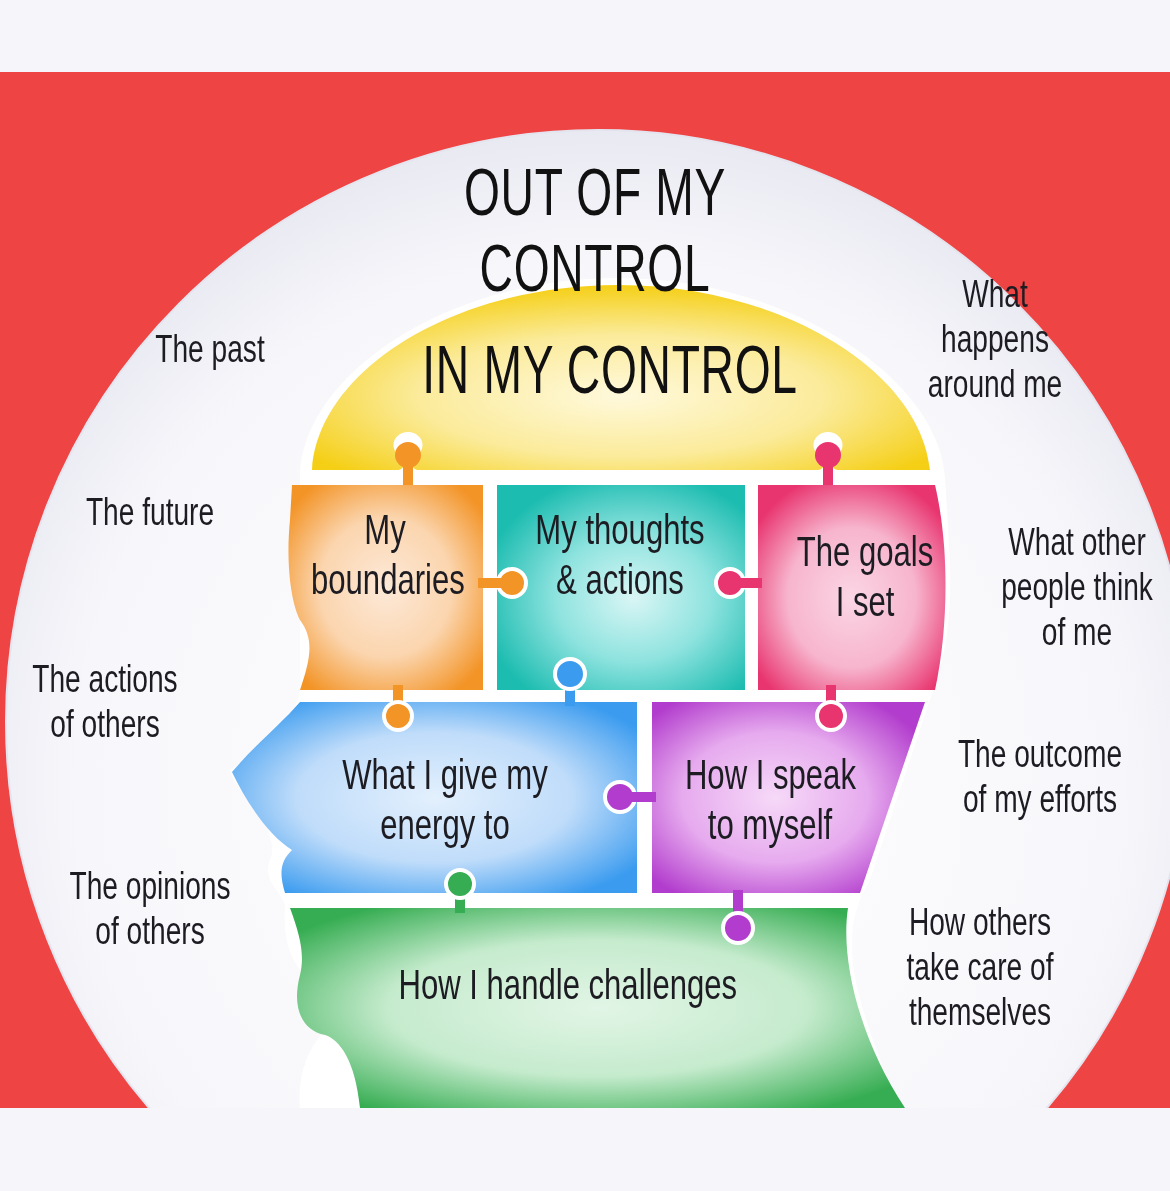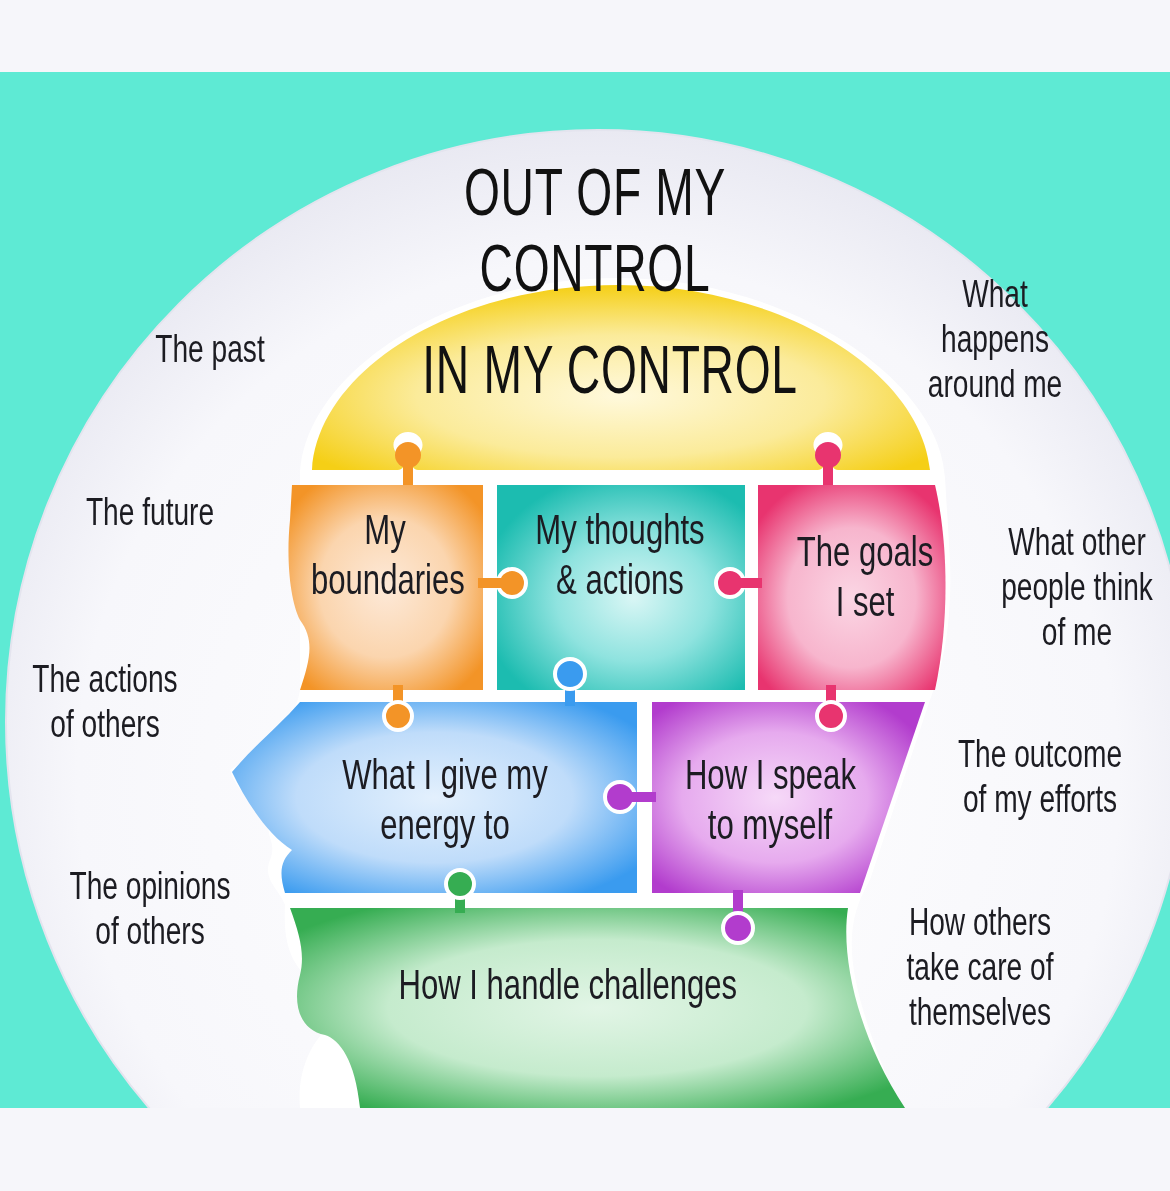--- a/index.html
+++ b/index.html
@@ -3,21 +3,21 @@
 <meta charset="utf-8">
 <style>
   html, body { margin: 0; padding: 0; }
   body {
     width: 1170px; height: 1191px; position: relative; overflow: hidden;
     background: #f6f6fa;
     font-family: "Liberation Sans", "DejaVu Sans", sans-serif;
   }
   .canvas {
     position: absolute; left: 0; top: 72px; width: 1170px; height: 1036px;
-    background: #5eead4; overflow: hidden;
+    background: #ef4444; overflow: hidden;
   }
   svg.art { position: absolute; left: 0; top: 0; }
   .lbl {
     position: absolute; color: #1c1c22; text-align: center;
     font-family: "Liberation Sans", "DejaVu Sans", sans-serif;
     transform: scaleX(0.74); transform-origin: center top;
     white-space: nowrap; line-height: 1.18;
   }
   .lbl span { display: block; }
   .title-out {

